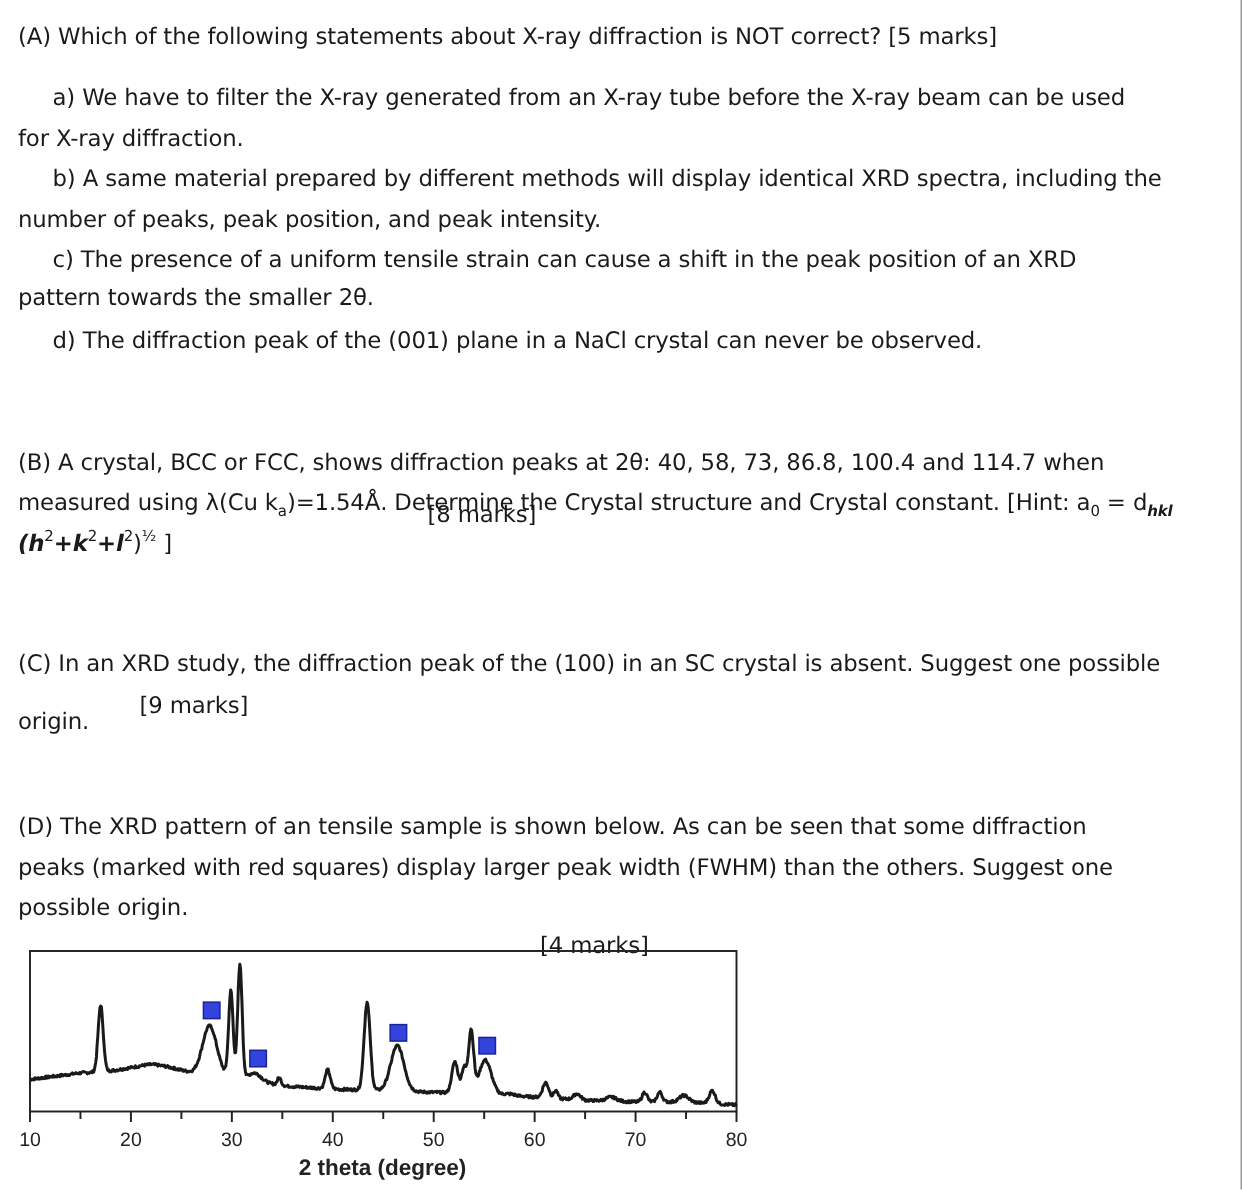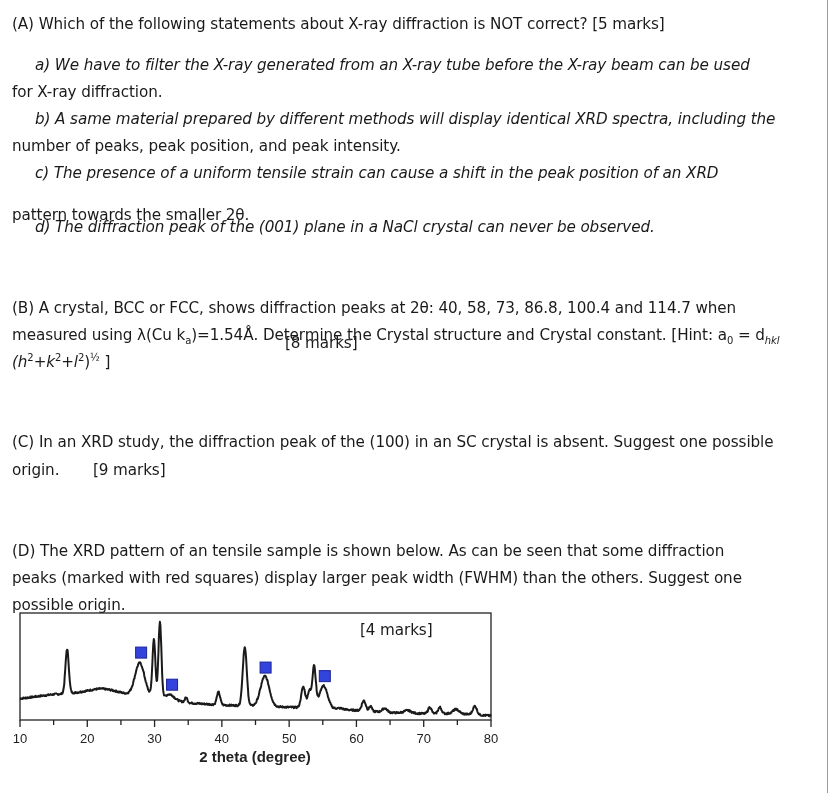--- a/index.html
+++ b/index.html
@@ -7,50 +7,50 @@
     width: 828px; height: 793px; position: relative; overflow: hidden;
     font-family: "DejaVu Sans", sans-serif; color: #1a1a1a;
   }
   .right-border {
     position: absolute; top: 0; right: 0; width: 1px; height: 793px; background: #9a9a9a;
   }
   .line {
     position: absolute; left: 12px; font-size: 15.2px; line-height: 20px;
     white-space: nowrap; letter-spacing: -0.1px;
   }
-  .indent { left: 35px; font-style: italic; }
+  .indent { left: 35px; }
   .u { }
   sub, sup { font-size: 10px; line-height: 0; }
-  .ital { font-style: italic; }
-  .chart-wrap { position: absolute; left: 0; top: 607px; width: 520px; height: 165px; text-align: center; }
+  .ital { font-style: italic; font-weight: bold; }
+  .chart-wrap { position: absolute; left: 0; top: 628px; width: 520px; height: 165px; text-align: center; }
   .chart-wrap svg { display: block; }
   .tick-label { font-family: "Liberation Sans", sans-serif; font-size: 13px; fill: #222; }
   .axis-title { font-family: "Liberation Sans", sans-serif; font-size: 15px; font-weight: bold; fill: #222; }
 </style>
 </head>
 <body>
 
 <div class="right-border"></div>
 
 <div class="line" style="top:14px">(A) Which of the following statements about X-ray diffraction is NOT correct?  [5 marks]</div>
 <div class="line indent" style="top:55px">a) We have to filter the X-ray generated from an X-ray tube before the X-ray beam can be used</div>
 <div class="line" style="top:82px">for X-ray diffraction.</div>
 <div class="line indent" style="top:109px">b) A same material prepared by different methods will display identical XRD spectra, including the</div>
 <div class="line" style="top:136px">number of peaks, peak position, and peak intensity.</div>
 <div class="line indent" style="top:163px">c) The presence of a uniform tensile strain can cause a shift in the peak position of an XRD</div>
-<div class="line" style="top:205px">pattern towards the smaller 2θ.</div>
+<div class="line" style="top:188px">pattern towards the smaller 2θ.</div>
 <div class="line indent" style="top:217px">d) The diffraction peak of the (001) plane in a NaCl crystal can never be observed.</div>
 
 <div class="line" style="top:298px">(B) A crystal, BCC or FCC, shows diffraction peaks at 2θ: 40, 58, 73, 86.8, 100.4 and 114.7 when</div>
 <div class="line" style="top:325px"><span>measured using λ(Cu k</span><sub>a</sub><span>)=1.54Å. Determine the </span><span class="u">Crystal structure</span><span> and </span><span class="u">Crystal constant</span><span>. [Hint: a</span><sub>0</sub><span> = d</span><sub class="ital">hkl</sub></div>
 <div class="line" style="top:352px"><span class="ital">(h</span><sup>2</sup><span class="ital">+k</span><sup>2</sup><span class="ital">+l</span><sup>2</sup><span>)</span><sup>½</sup><span>  ]</span></div>
 <div class="line" style="top:333px; left:285px">[8 marks]</div>
 
 <div class="line" style="top:432px">(C) In an XRD study, the diffraction peak of the (100) in an SC crystal is absent. Suggest one possible</div>
-<div class="line" style="top:460px">origin.</div>
+<div class="line" style="top:471px">origin.</div>
 <div class="line" style="top:460px; left:93px">[9 marks]</div>
 
 <div class="line" style="top:541px">(D) The XRD pattern of an tensile sample is shown below. As can be seen that some diffraction</div>
 <div class="line" style="top:568px">peaks (marked with red squares) display larger peak width (FWHM) than the others. Suggest one</div>
 <div class="line" style="top:595px">possible origin.</div>
 <div class="line" style="top:620px; left:360px">[4 marks]</div>
 
 <div class="chart-wrap">
   <svg id="xrd-svg" width="520" height="165" viewBox="0 0 520 165">
     <rect x="20" y="6" width="471" height="107" fill="none" stroke="#222" stroke-width="1.3"></rect>

